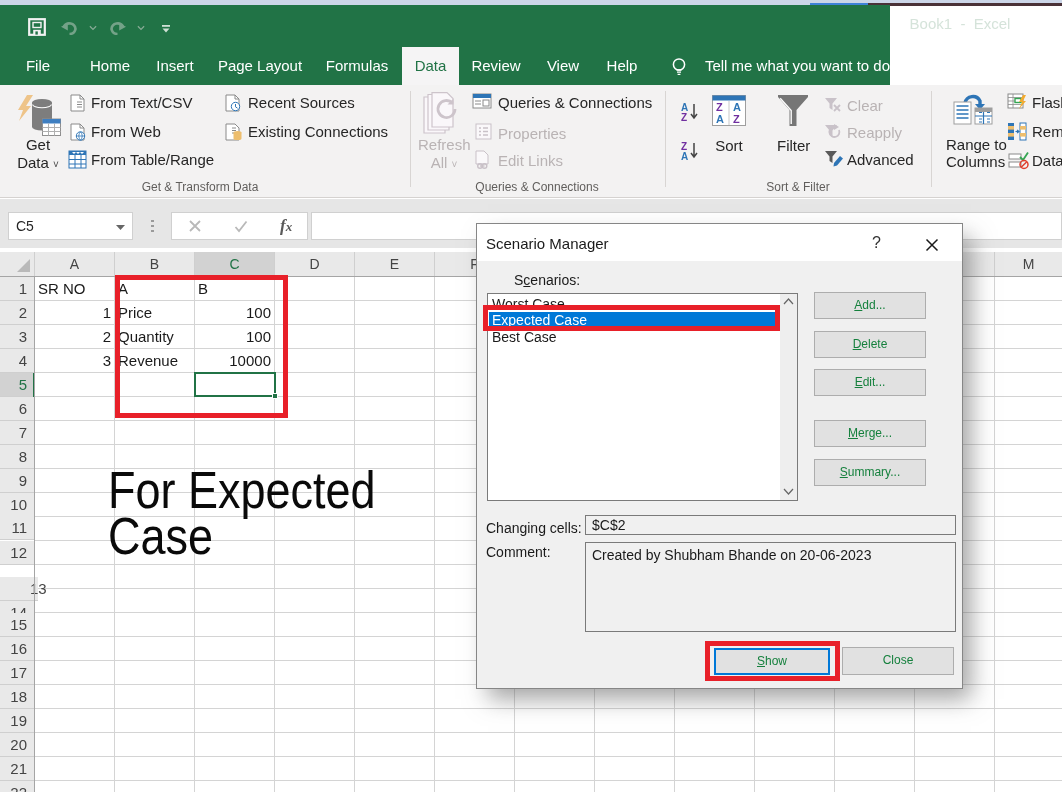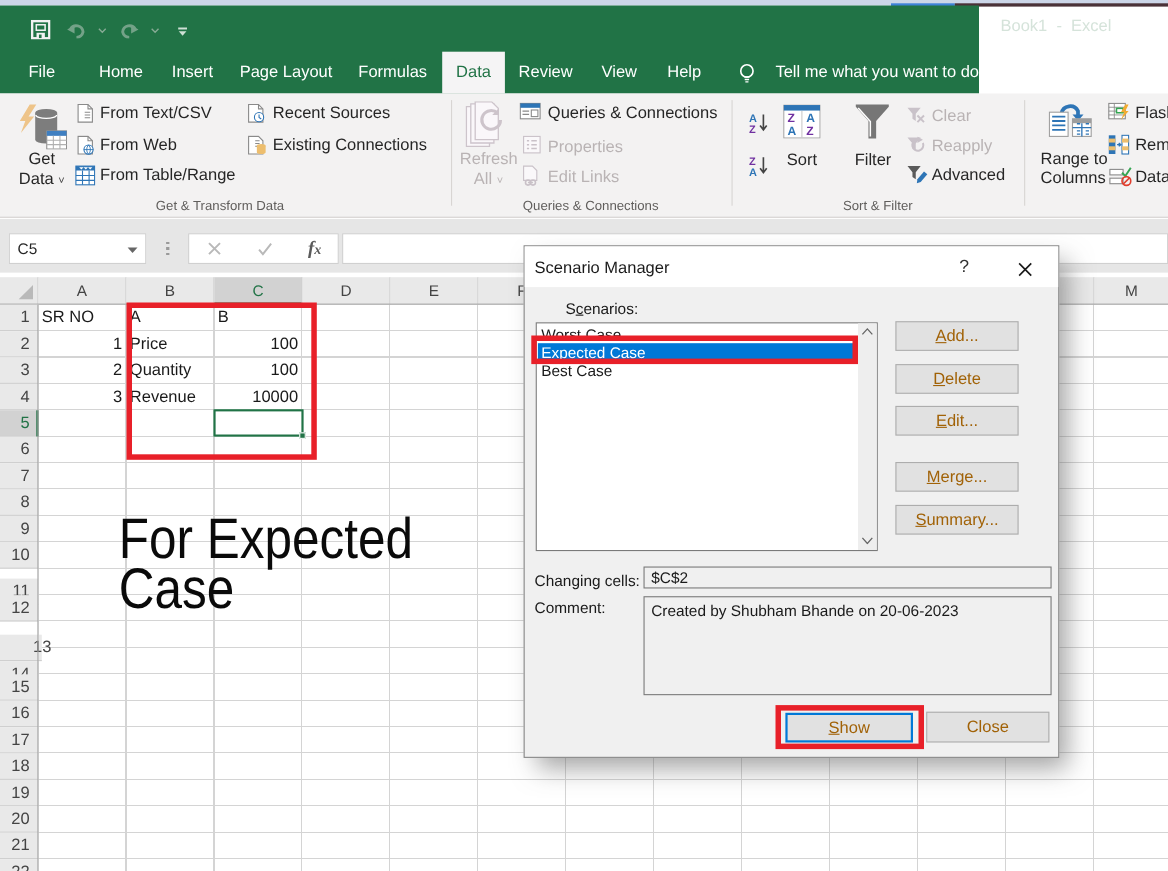--- a/index.html
+++ b/index.html
@@ -8,21 +8,21 @@
   body { position:relative; }
   .tabtxt { position:absolute; top:0; height:39px; line-height:39px; color:#fff; font-size:15px; text-align:center; }
   .ritem { position:absolute; font-size:15px; color:#262626; white-space:nowrap; }
   .gray { color:#b9b3b4; }
   .gsep { position:absolute; top:6px; height:96px; width:1px; background:#d8d5d3; }
   .glabel { position:absolute; top:95px; font-size:12px; color:#605e5c; white-space:nowrap; }
   .colh { position:absolute; top:0; height:25px; line-height:25px; text-align:center; font-size:14px; color:#444; background:#e9e9e9; border-right:1px solid #cfcfcf; }
   .rowh { position:absolute; left:0; width:35px; height:24px; line-height:24px; text-align:right; padding-right:8px; font-size:15px; color:#444; background:#e9e9e9; border-bottom:1px solid #cfcfcf; }
   .cell { position:absolute; height:24px; line-height:24px; font-size:15px; color:#1a1a1a; white-space:nowrap; }
   .redbox { position:absolute; border:5px solid #e82029; }
-  .dbtn { position:absolute; width:112px; height:27px; background:#e1e1e1; border:1px solid #adadad; font-size:15px; color:#a16207; text-align:center; line-height:25px; }
+  .dbtn { position:absolute; width:112px; height:27px; background:#e1e1e1; border:1px solid #adadad; font-size:12px; color:#15803d; text-align:center; line-height:25px; }
   .dlbl { position:absolute; font-size:14px; color:#1a1a1a; white-space:nowrap; }
 </style>
 </head>
 <body>
 
 <div class="abs" style="left:0;top:0;width:1062px;height:5px;background:#ccd6e8;"></div>
 <div class="abs" style="left:810;top:3px;width:58px;height:3px;background:#3f82d9;left:810px;"></div>
 <div class="abs" style="left:868px;top:3px;width:194px;height:3px;background:#4a3238;"></div>
 
 <div id="greenband" class="abs" style="left:0;top:5px;width:890px;height:80px;background:#217346;">
@@ -278,21 +278,21 @@
 <div class="rowh" style="top:53px;">2</div>
 <div class="rowh" style="top:77px;">3</div>
 <div class="rowh" style="top:101px;">4</div>
 <div class="rowh" style="top:125px;background:#d2d2d2;color:#217346;">5</div>
 <div class="abs" style="left:33px;top:125px;width:2px;height:24px;background:#217346;"></div>
 <div class="rowh" style="top:149px;">6</div>
 <div class="rowh" style="top:173px;">7</div>
 <div class="rowh" style="top:197px;">8</div>
 <div class="rowh" style="top:221px;">9</div>
 <div class="rowh" style="top:245px;">10</div>
-<div class="rowh" style="top:278px;">11</div>
+<div class="rowh" style="top:268px;">11</div>
 <div class="rowh" style="top:293px;">12</div>
 <div class="rowh" style="top:329px;padding-left:30px;">13</div>
 <div class="rowh" style="top:341px;margin-top:12px;">14</div>
 <div class="rowh" style="top:365px;">15</div>
 <div class="rowh" style="top:389px;">16</div>
 <div class="rowh" style="top:413px;">17</div>
 <div class="rowh" style="top:437px;">18</div>
 <div class="rowh" style="top:461px;">19</div>
 <div class="rowh" style="top:485px;">20</div>
 <div class="rowh" style="top:509px;">21</div>

